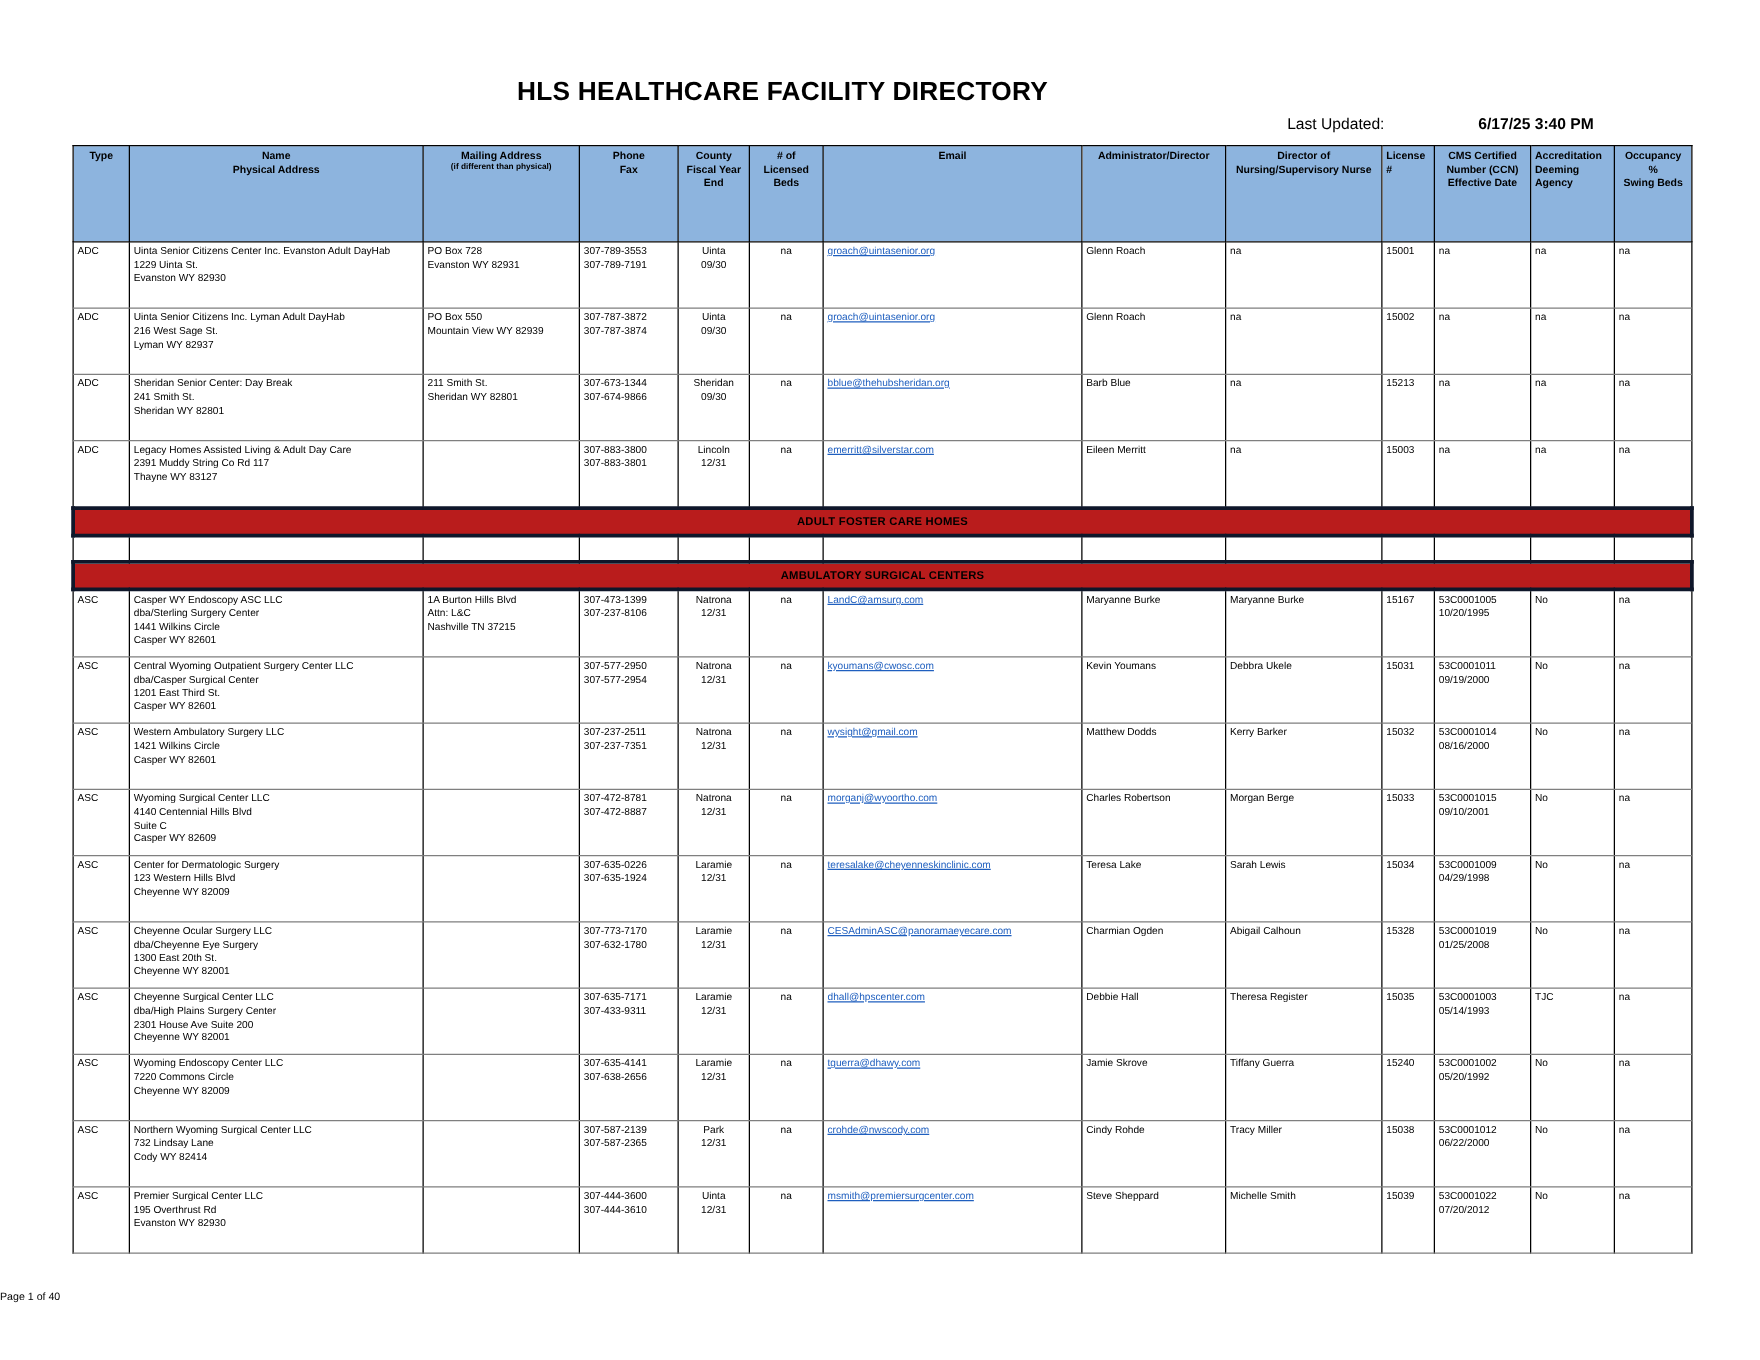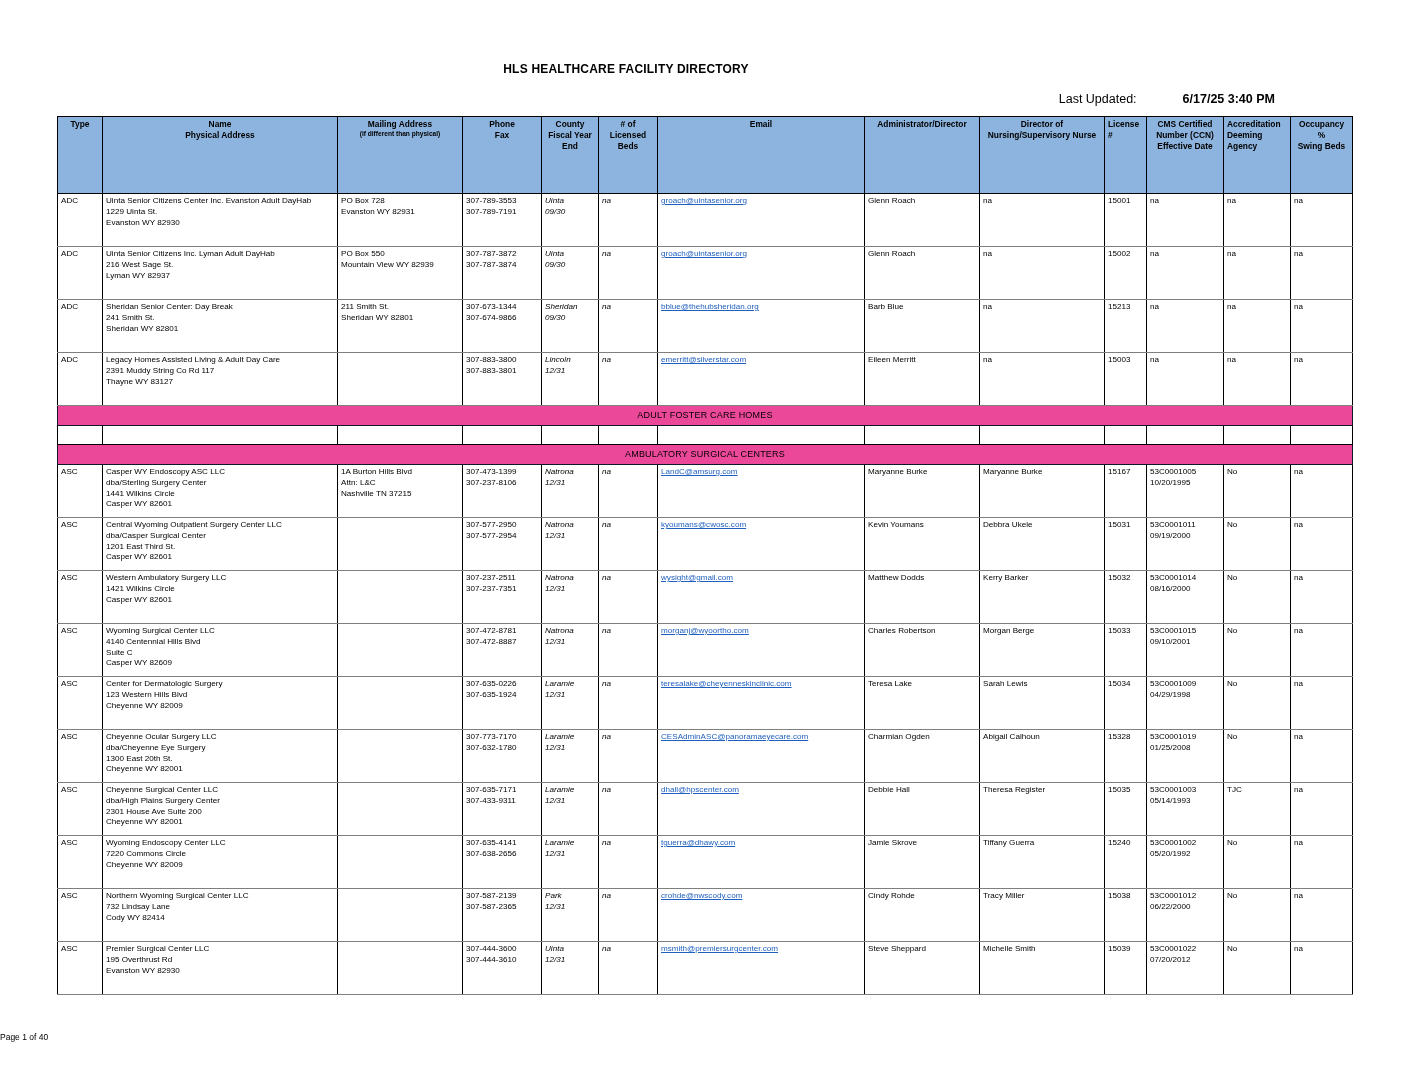--- a/index.html
+++ b/index.html
@@ -20,33 +20,34 @@
     left: 0; top: 0;
     width: 1408px;
     height: 1088px;
   }
   .doc-title {
     position: absolute;
     left: 0;
     top: 62px;
     width: 1252px;
     text-align: center;
-    font-size: 12px;
+    font-size: 21px;
     font-weight: bold;
     letter-spacing: 0.2px;
   }
   .last-updated-row {
     position: absolute;
     left: 57px;
     top: 92px;
     width: 1294px;
     display: flex;
     justify-content: flex-end;
     align-items: baseline;
     font-size: 12.5px;
+    gap: 29px;
   }
   .lu-label {
     font-weight: normal;
     margin-right: 46px;
   }
   .lu-value {
     font-weight: bold;
     margin-right: 76px;
   }
   table.directory {
@@ -110,35 +111,35 @@
 
   tbody td {
     height: 48px;
   }
   tr.data-row td {
     border-top: 1px solid #7f7f7f;
     border-bottom: 1px solid #7f7f7f;
     border-left: 1px solid #000000;
     border-right: 1px solid #000000;
   }
-  td.cell-center { text-align: left; font-style: italic; }
+  td.cell-center { text-align: center; }
   td.cell-email a, .email-link {
     color: #1F5FBF;
     text-decoration: underline;
     word-break: break-all;
     text-align: center;
   }
   tr.section-row td {
-    background: #ec4899;
+    background: #b91c1c;
     text-align: center;
-    font-weight: normal;
+    font-weight: bold;
     font-size: 9px;
     height: 15px;
     vertical-align: middle;
-    border: 1px solid #0f172a;
+    border: 3px solid #0f172a;
     letter-spacing: 0.2px;
   }
   tr.spacer-row td {
     height: 14px;
     background: #ffffff;
   }
   .nowrap-line { white-space: nowrap; }
   .footer {
     position: absolute;
     left: 0;

